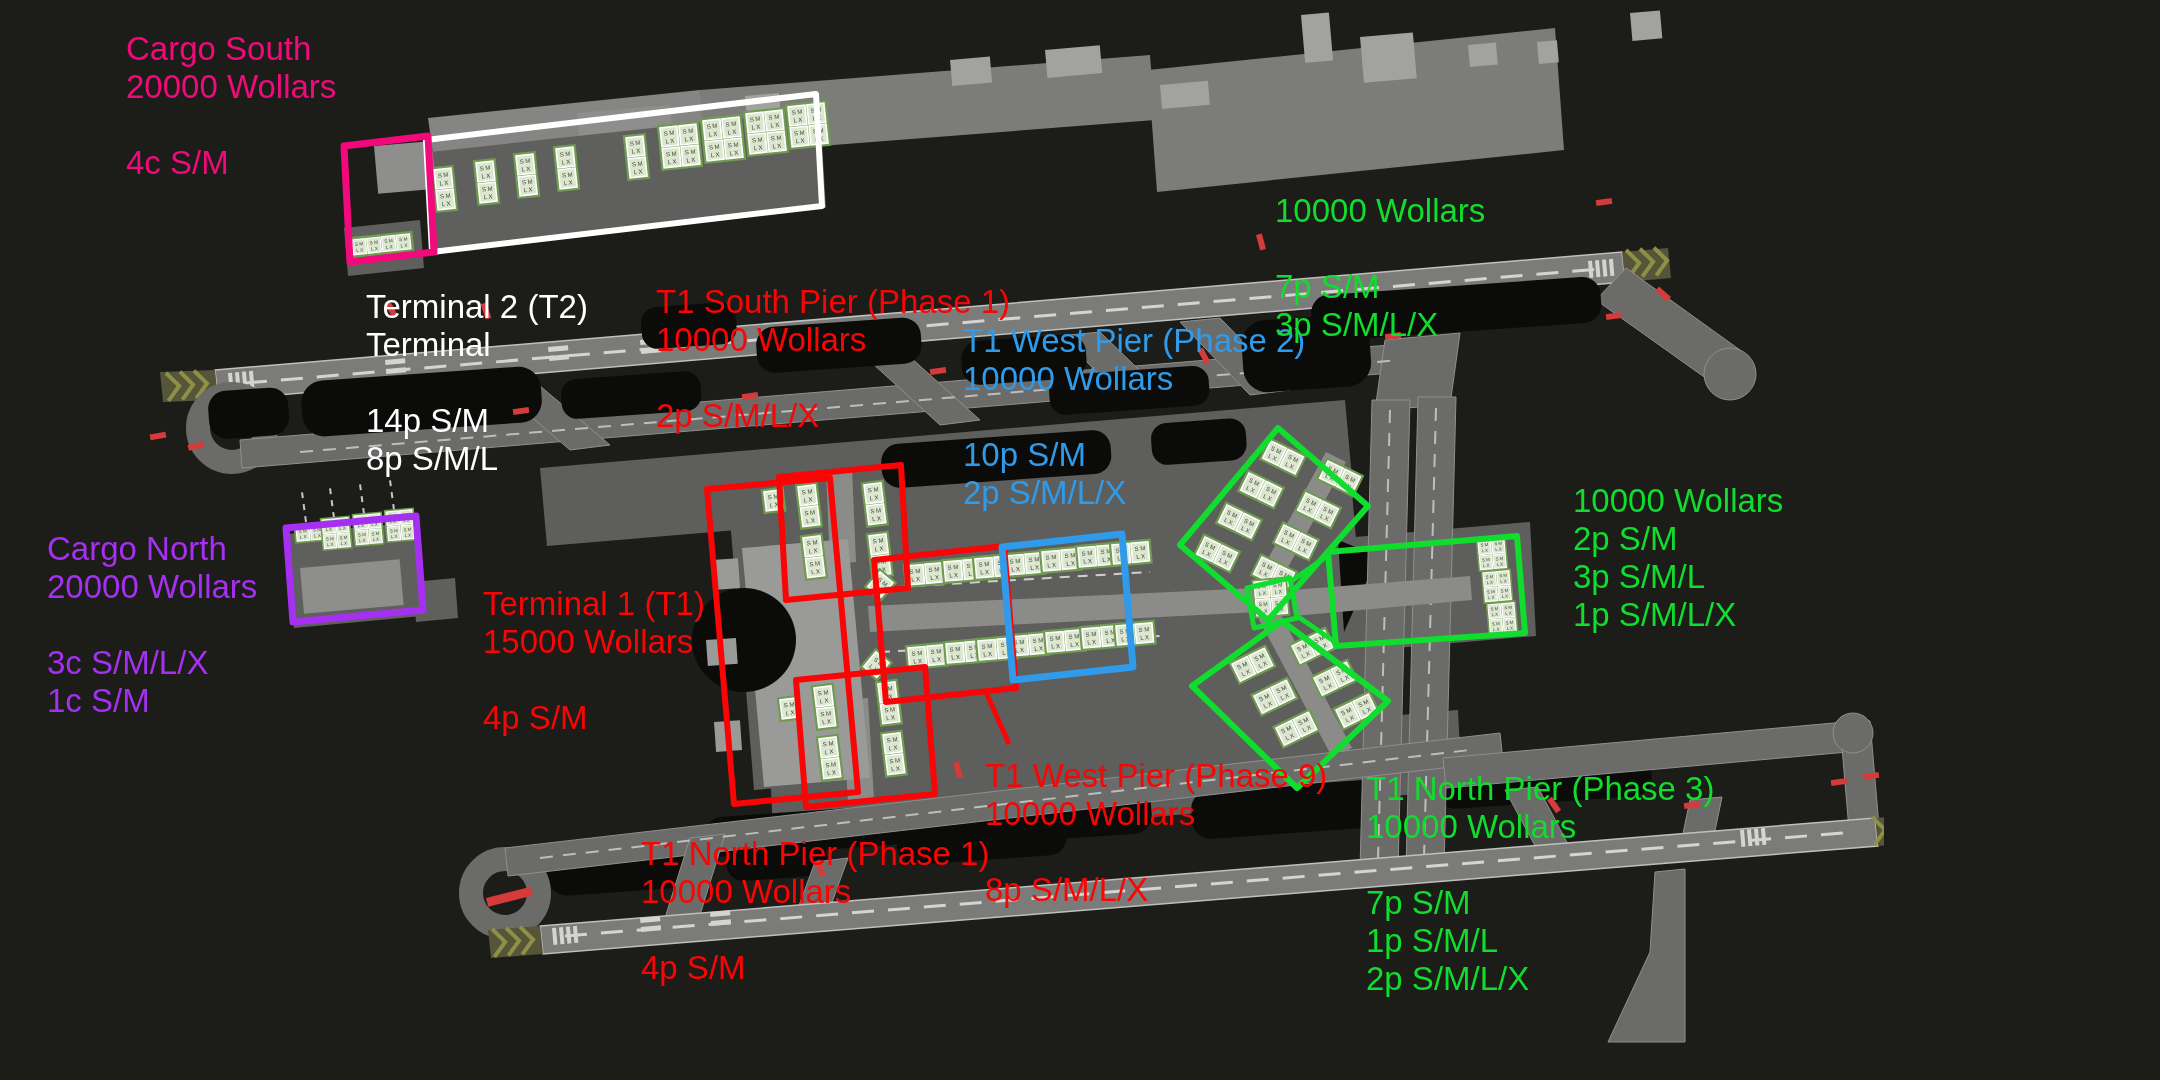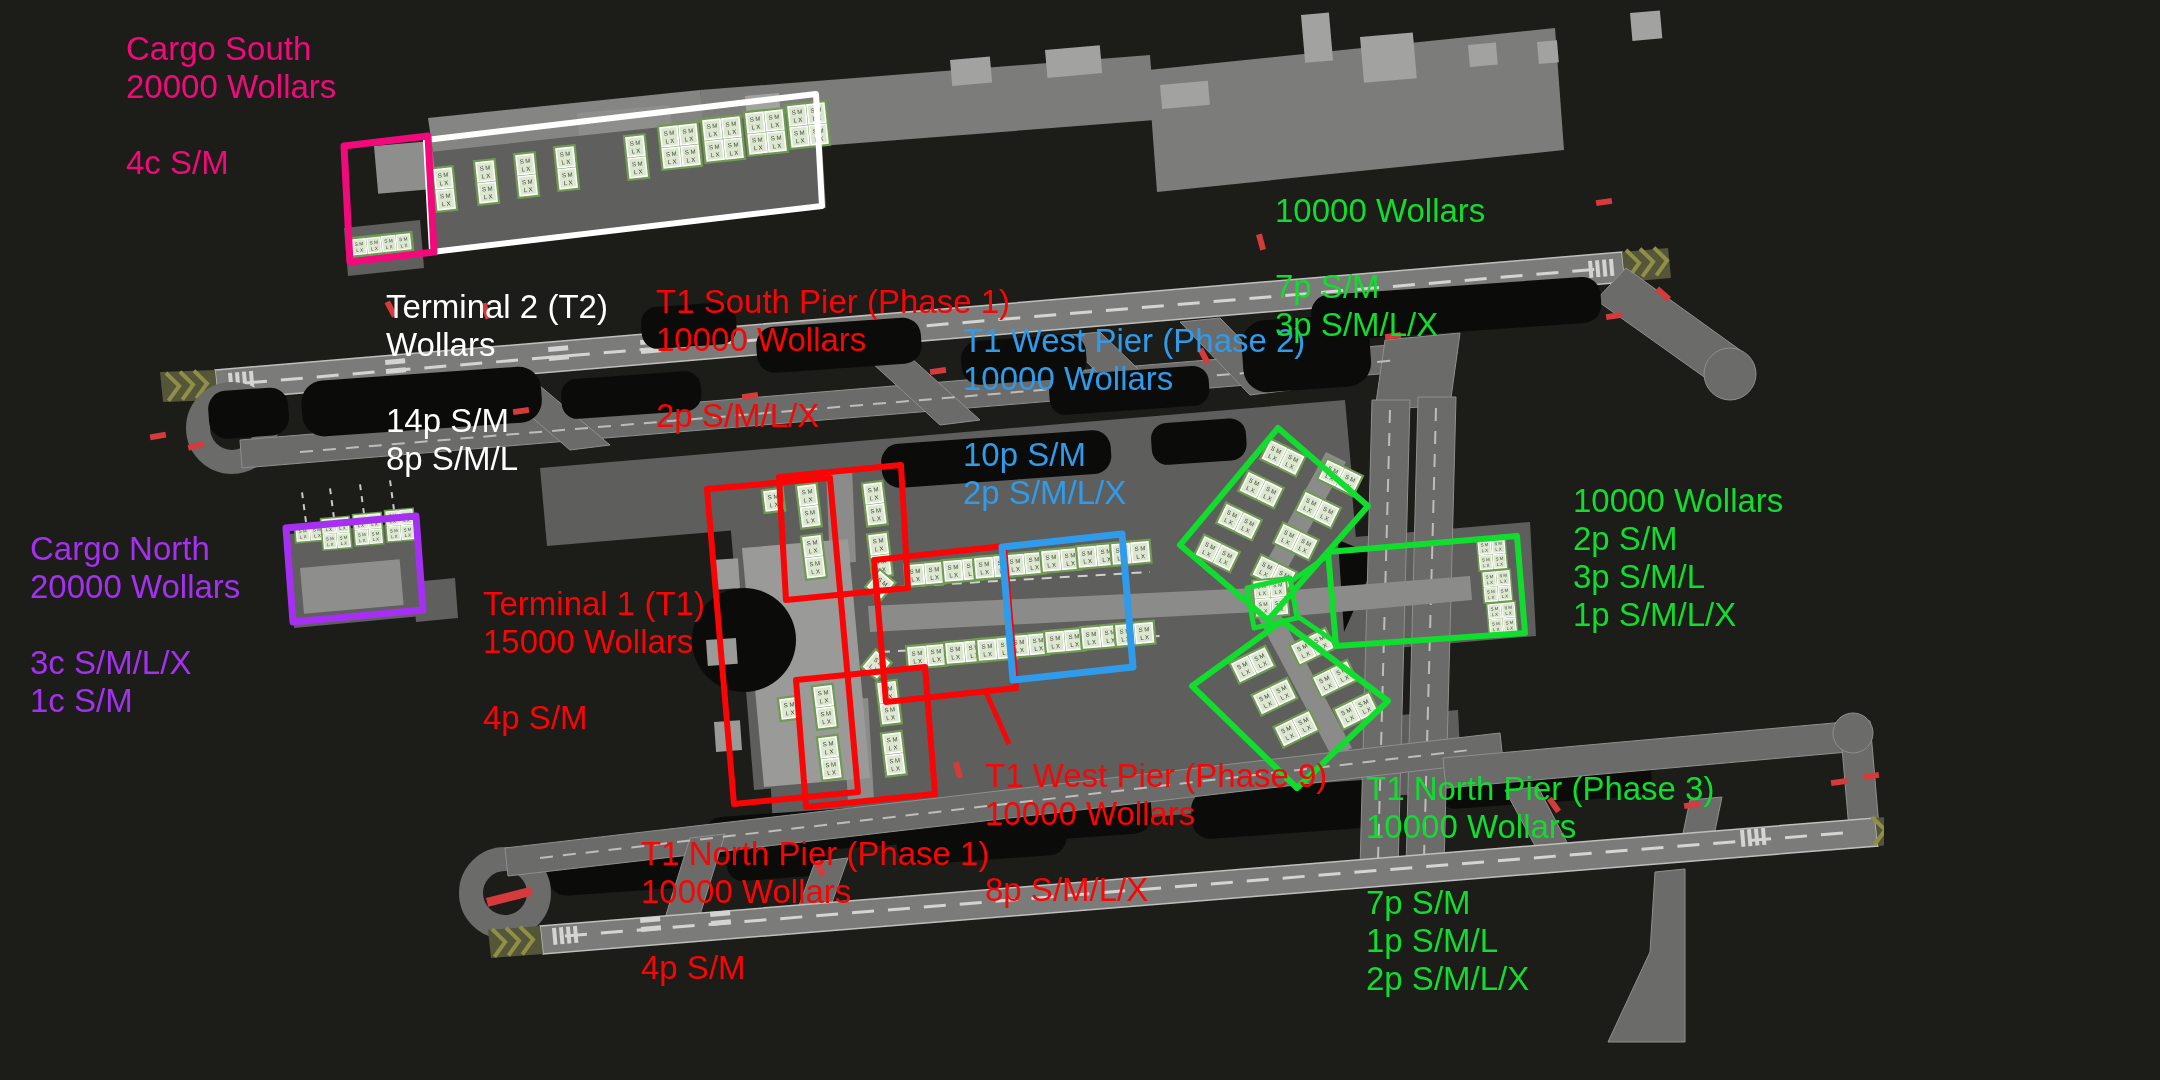--- a/index.html
+++ b/index.html
@@ -345,23 +345,23 @@
   </g>
 </svg>
 
 <div class="ann c-pink" style="left:126px;top:30px">
   <div class="ln">Cargo South</div>
   <div class="ln">20000 Wollars</div>
   <div class="ln"></div>
   <div class="ln">4c S/M</div>
 </div>
 
-<div class="ann c-white" style="left:386px;top:288px">
+<div class="ann c-white" style="left:366px;top:288px">
   <div class="ln">Terminal 2 (T2)</div>
-  <div class="ln">Wollars</div>
+  <div class="ln">Terminal</div>
   <div class="ln"></div>
   <div class="ln">14p S/M</div>
   <div class="ln">8p S/M/L</div>
 </div>
 
 <div class="ann c-red" style="left:656px;top:283px">
   <div class="ln">T1 South Pier (Phase 1)</div>
   <div class="ln">10000 Wollars</div>
   <div class="ln"></div>
   <div class="ln">2p S/M/L/X</div>
@@ -382,21 +382,21 @@
   <div class="ln">3p S/M/L/X</div>
 </div>
 
 <div class="ann c-green" style="left:1573px;top:482px">
   <div class="ln">10000 Wollars</div>
   <div class="ln">2p S/M</div>
   <div class="ln">3p S/M/L</div>
   <div class="ln">1p S/M/L/X</div>
 </div>
 
-<div class="ann c-purple" style="left:30px;top:530px">
+<div class="ann c-purple" style="left:47px;top:530px">
   <div class="ln">Cargo North</div>
   <div class="ln">20000 Wollars</div>
   <div class="ln"></div>
   <div class="ln">3c S/M/L/X</div>
   <div class="ln">1c S/M</div>
 </div>
 
 <div class="ann c-red" style="left:483px;top:585px">
   <div class="ln">Terminal 1 (T1)</div>
   <div class="ln">15000 Wollars</div>

